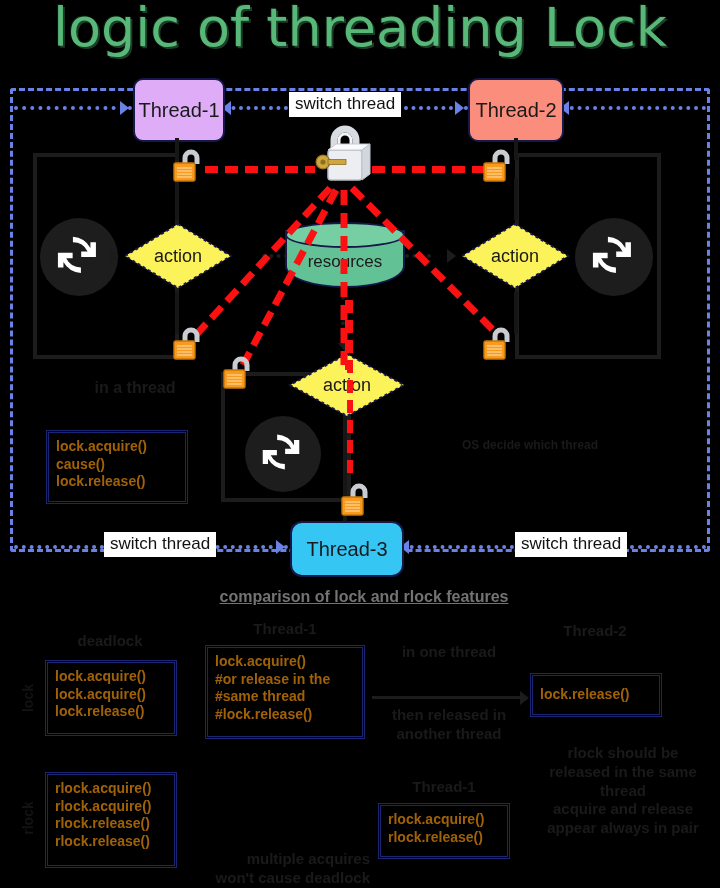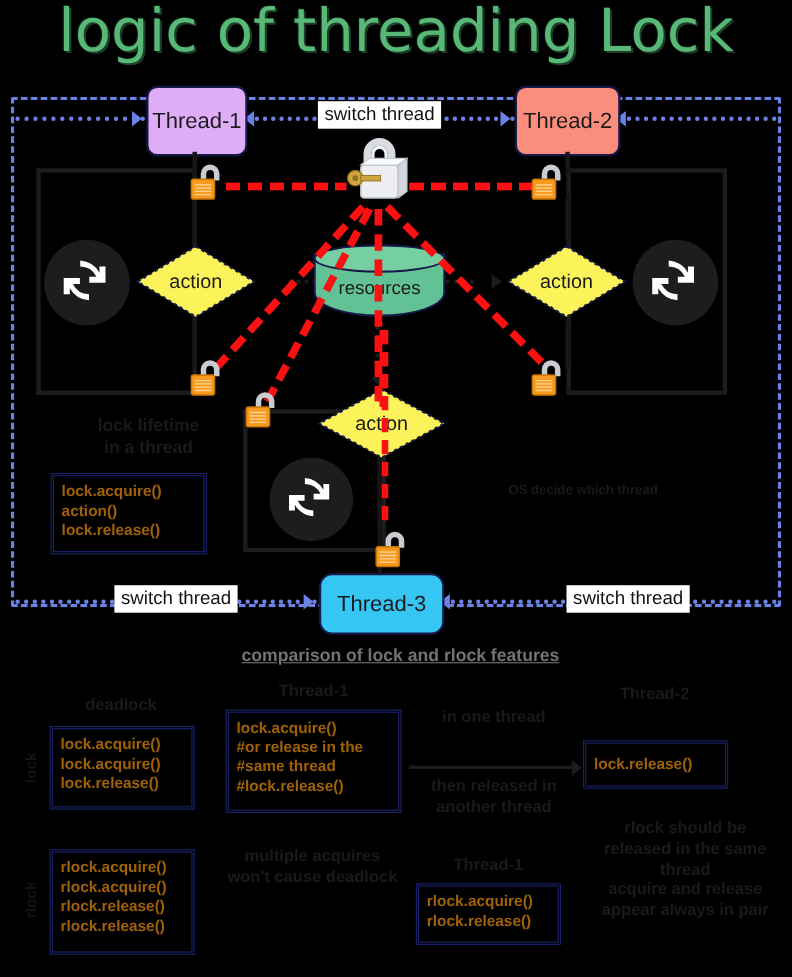--- a/index.html
+++ b/index.html
@@ -306,27 +306,26 @@
     <g stroke="#ffd79a" stroke-width="1.2">
         <line x1="5" y1="20" x2="20" y2="20"></line>
         <line x1="5" y1="23" x2="20" y2="23"></line>
         <line x1="5" y1="26" x2="20" y2="26"></line>
         <line x1="5" y1="29" x2="20" y2="29"></line>
       </g>
   </svg>
 </div>
 
 <div class="abs dimtext" style="left:40px;top:378px;width:190px;">
-  <div>lock lifetime</div>
   <div>in a thread</div>
 </div>
 
 <div class="abs codebox" style="left:46px;top:430px;width:142px;height:74px;">
   <div>lock.acquire()</div>
-  <div>action()</div>
+  <div>cause()</div>
   <div>lock.release()</div>
 </div>
 
 <div class="abs dimtext" style="left:405px;top:438px;width:250px;font-size:12px;">
   <div>OS decide which thread</div>
 </div>
 
 <div class="abs" id="cmp-heading">comparison of lock and rlock features</div>
 
 <div class="abs vlabel" style="left:8px;top:690px;width:40px;text-align:center;">lock</div>
@@ -362,21 +361,21 @@
   <div>lock.release()</div>
 </div>
 
 <div class="abs codebox" style="left:45px;top:772px;width:132px;height:96px;">
   <div>rlock.acquire()</div>
   <div>rlock.acquire()</div>
   <div>rlock.release()</div>
   <div>rlock.release()</div>
 </div>
 
-<div class="abs dimtext" style="left:198px;top:770px;width:172px;font-size:15px;">
+<div class="abs dimtext" style="left:198px;top:850px;width:172px;font-size:15px;text-align:right;">
   <div>multiple acquires</div>
   <div>won't cause deadlock</div>
 </div>
 
 <div class="abs boxlabel" style="left:378px;top:778px;width:132px;">Thread-1</div>
 <div class="abs codebox" style="left:378px;top:803px;width:132px;height:56px;">
   <div>rlock.acquire()</div>
   <div>rlock.release()</div>
 </div>
 

